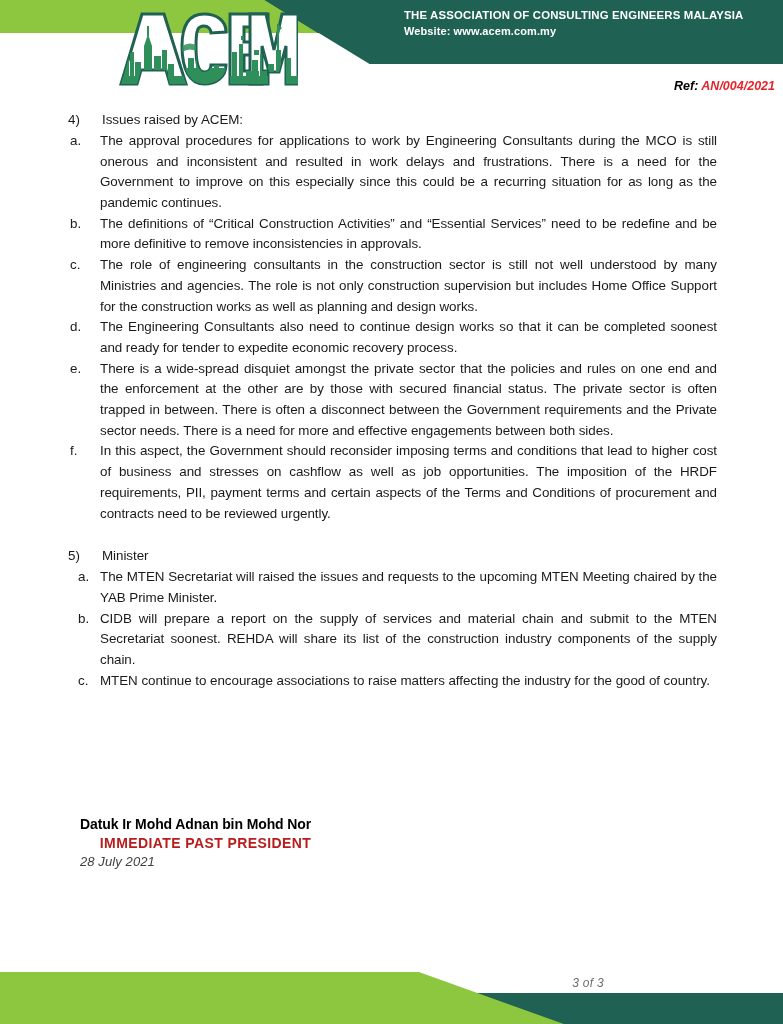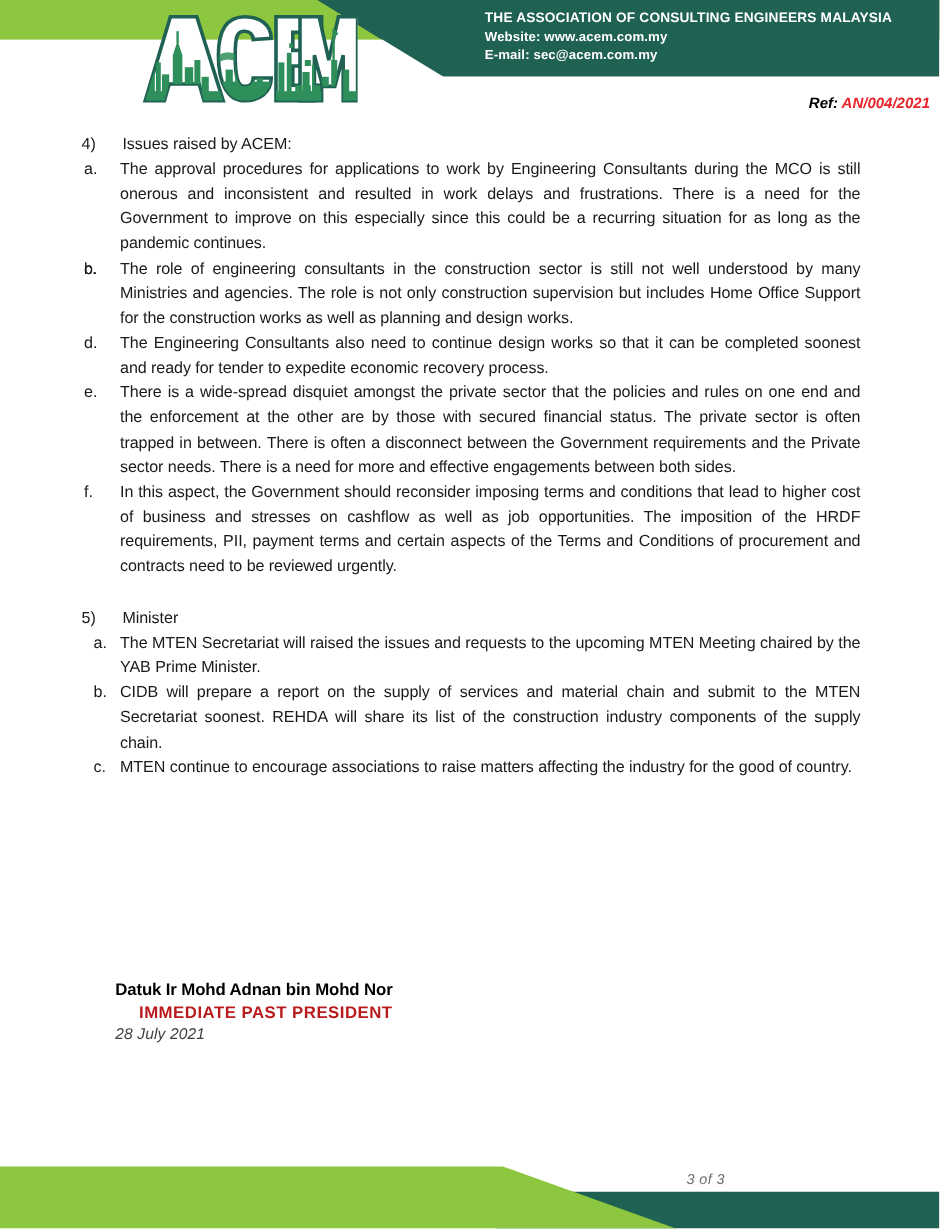--- a/index.html
+++ b/index.html
@@ -135,21 +135,21 @@
     left: 0;
     top: 0;
   }
   .alpha-item.tight { padding-left: 22px; margin-left: 78px; }
 
   .gap-decisions { height: 22px; }
 
   
   .sig-block {
     position: absolute;
-    left: 96px;
+    left: 80px;
     top: 815px;
     line-height: 1.34;
   }
   .sig-name {
     font-size: 14px;
     font-weight: bold;
     color: #000000;
     letter-spacing: -0.1px;
   }
   .sig-role {
@@ -277,21 +277,20 @@
             <path d="M170 18 L174 22 L170 26 Z"></path>
             <rect x="169" y="18" width="2" height="28"></rect>
           </g>
         </g>
       </svg>
     </div>
 
     <div class="hdr-contact">
       <div class="hdr-title">THE ASSOCIATION OF CONSULTING ENGINEERS MALAYSIA</div>
       <div class="hdr-line">Website: www.acem.com.my</div>
-      <div class="hdr-line">E-mail: sec@acem.com.my</div>
     </div>
   </div>
 
   <div class="ref-line">
     <span class="ref-label">Ref:</span>
     <span class="ref-value">AN/004/2021</span>
   </div>
 
   <div class="content">
 
@@ -301,20 +300,21 @@
         <span>Issues raised by ACEM:</span>
       </div>
 
       <div class="alpha-list">
         <div class="alpha-item">
           <span class="marker">a.</span>
           <span>The approval procedures for applications to work by Engineering Consultants during the MCO is still onerous and inconsistent and resulted in work delays and frustrations.  There is a need for the Government to improve on this especially since this could be a recurring situation for as long as the pandemic continues.</span>
         </div>
         <div class="alpha-item">
           <span class="marker">b.</span>
+          <span>The definitions of “Critical Construction Activities” and “Essential Services” need to be redefine and be more definitive to remove inconsistencies in approvals.</span>
         </div>
         <div class="alpha-item">
           <span class="marker">c.</span>
           <span>The role of engineering consultants in the construction sector is still not well understood by many Ministries and agencies. The role is not only construction supervision but includes Home Office Support for the construction works as well as planning and design works.</span>
         </div>
         <div class="alpha-item">
           <span class="marker">d.</span>
           <span>The Engineering Consultants also need to continue design works so that it can be completed soonest and ready for tender to expedite economic recovery process.</span>
         </div>
         <div class="alpha-item">

